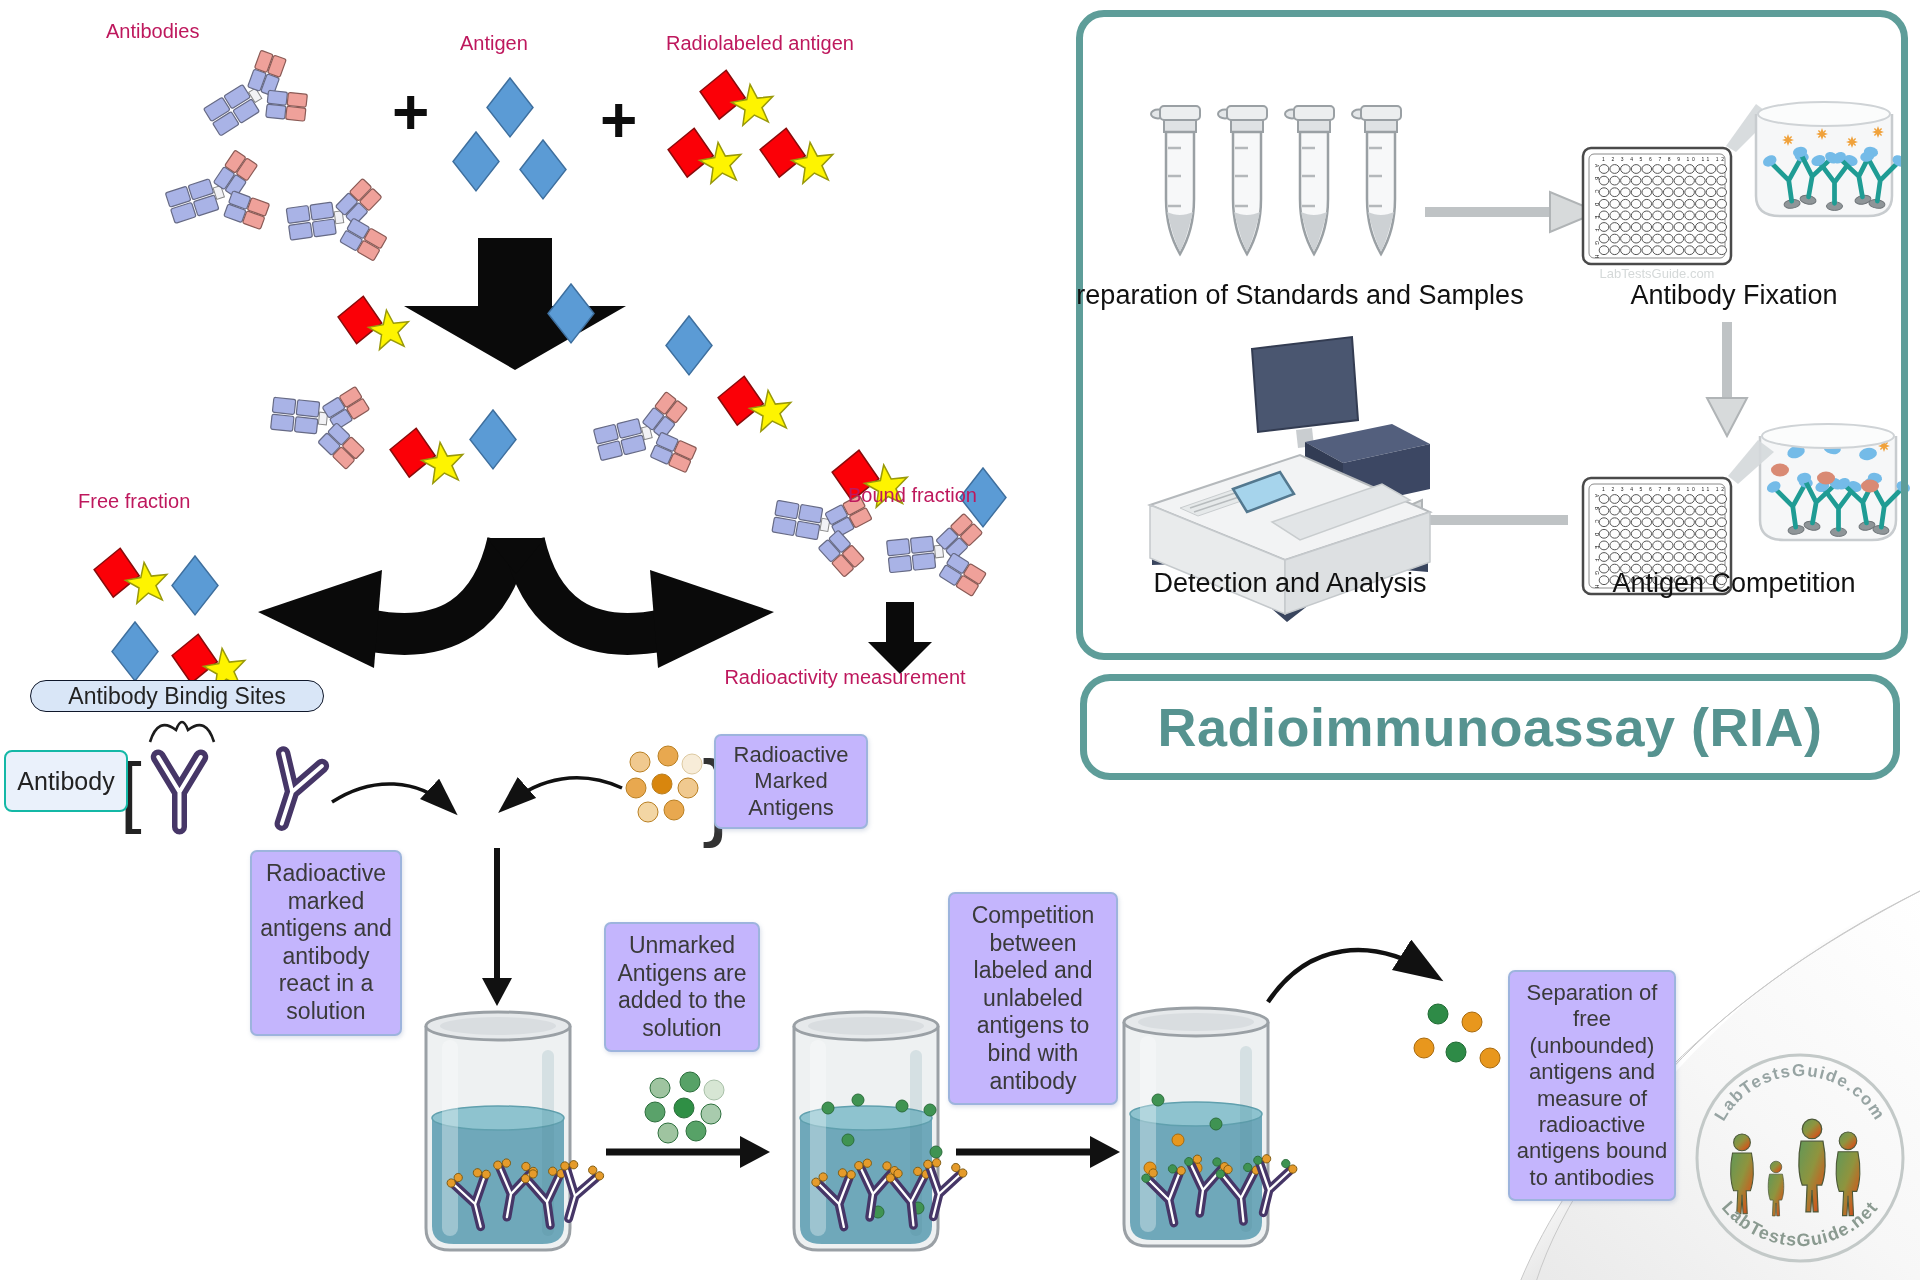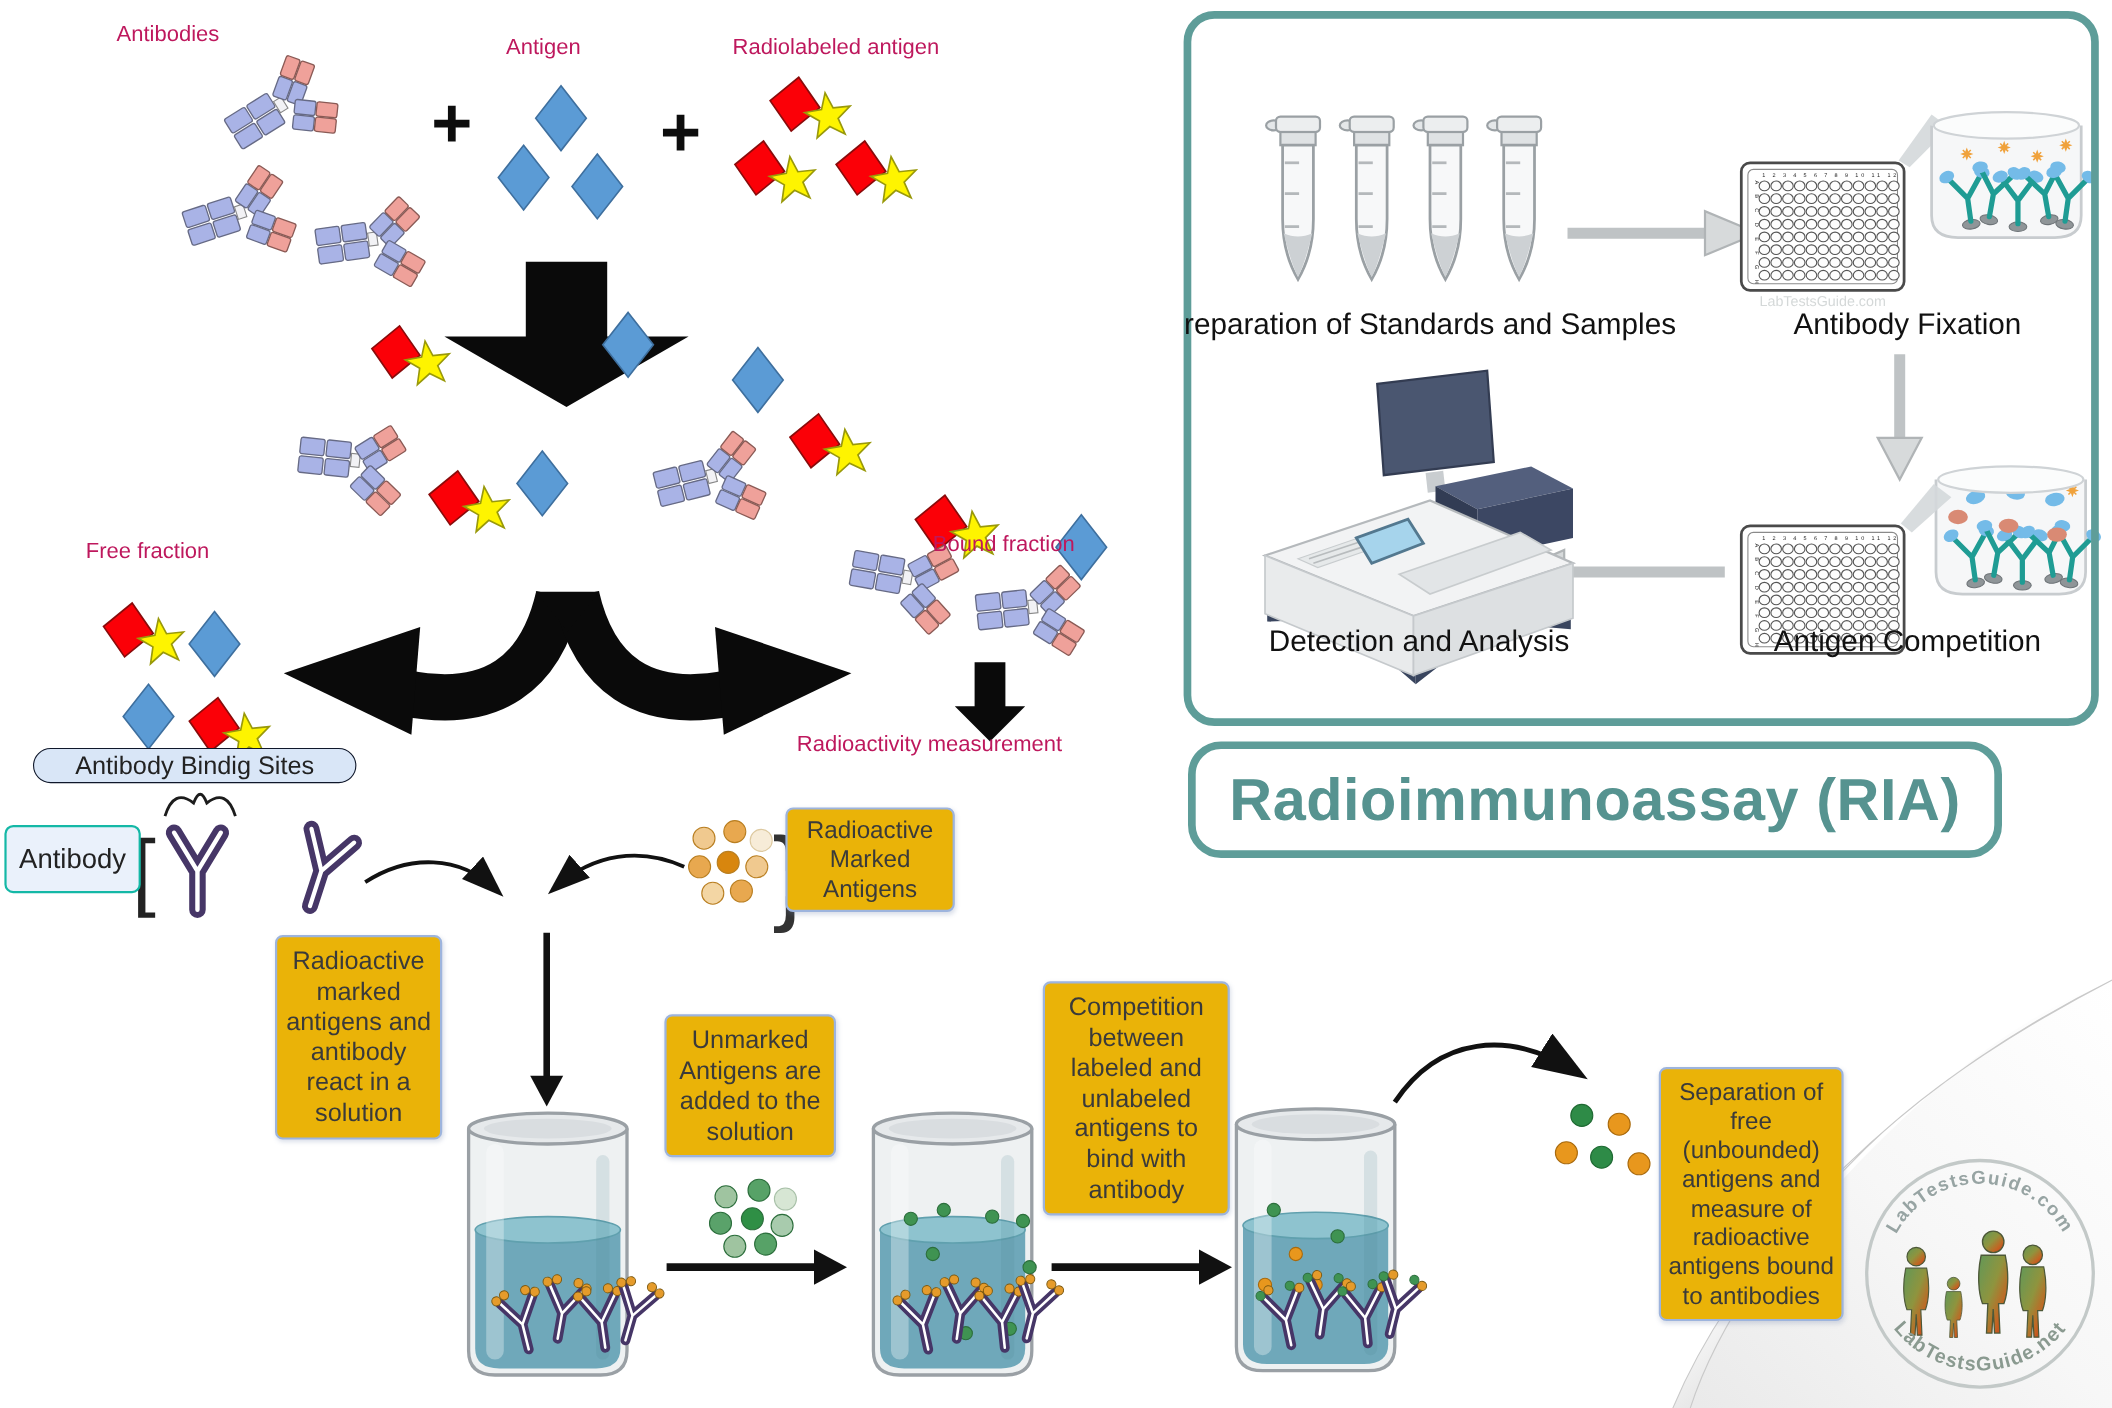--- a/index.html
+++ b/index.html
@@ -6,21 +6,21 @@
   #stage{position:relative;width:1920px;height:1280px;background:#ffffff;overflow:hidden;
          font-family:"Liberation Sans",sans-serif;}
   #gfx{position:absolute;left:0;top:0;}
   .lbl{position:absolute;color:#be185d;white-space:nowrap;font-size:20px;}
   .plus{position:absolute;color:#0d0d0d;font-size:64px;font-weight:700;line-height:1;}
   .center{transform:translateX(-50%);}
   .pill{position:absolute;background:#d9e6f7;border:1px solid #0f172a;border-radius:20px;
         text-align:center;font-size:23px;color:#222;}
   .keybox{position:absolute;background:#eaf1fb;border:2px solid #14b8a6;border-radius:8px;
         display:flex;align-items:center;justify-content:center;font-size:25px;color:#222;}
-  .box{position:absolute;background:#eab308;border:2px solid #9db4dd;border-radius:7px;
+  .box{position:absolute;background:#c4b5fd;border:2px solid #9db4dd;border-radius:7px;
        color:#3a3a3a;text-align:center;font-size:23px;line-height:1.2;padding:8px 5px;
        box-shadow:1px 2px 4px rgba(110,130,170,.25);}
   .panelbox{position:absolute;box-sizing:border-box;border:7px solid #5e9d99;background:transparent;}
   .plabel{position:absolute;color:#111;font-size:27px;white-space:nowrap;transform:translateX(-50%);}
   #titlebox{display:flex;align-items:center;justify-content:center;background:#fff;}
   #titletext{color:#569390;font-size:54px;font-weight:700;letter-spacing:.5px;}
 </style>
 </head>
 <body>
 
@@ -426,17 +426,17 @@
   <div class="box" style="left:604px;top:922px;width:142px;">Unmarked Antigens are added to the solution</div>
   <div class="box" style="left:948px;top:892px;width:156px;">Competition between labeled and unlabeled antigens to bind with antibody</div>
   <div class="box" style="left:1508px;top:970px;width:154px;font-size:22px;">Separation of free (unbounded) antigens and measure of radioactive antigens bound to antibodies</div>
 
   <div class="panelbox" style="left:1076px;top:10px;width:832px;height:650px;border-radius:28px;"></div>
   <div class="plabel" style="left:1300px;top:280px;">reparation of Standards and Samples</div>
   <div class="plabel" style="left:1734px;top:280px;">Antibody Fixation</div>
   <div class="plabel" style="left:1734px;top:568px;">Antigen Competition</div>
   <div class="plabel" style="left:1290px;top:568px;">Detection and Analysis</div>
 
-  <div id="titlebox" class="panelbox" style="left:1080px;top:674px;width:740px;height:106px;border-radius:30px;">
+  <div id="titlebox" class="panelbox" style="left:1080px;top:674px;width:820px;height:106px;border-radius:30px;">
     <span id="titletext">Radioimmunoassay (RIA)</span>
   </div>
 
 </div>
 
 </body></html>

